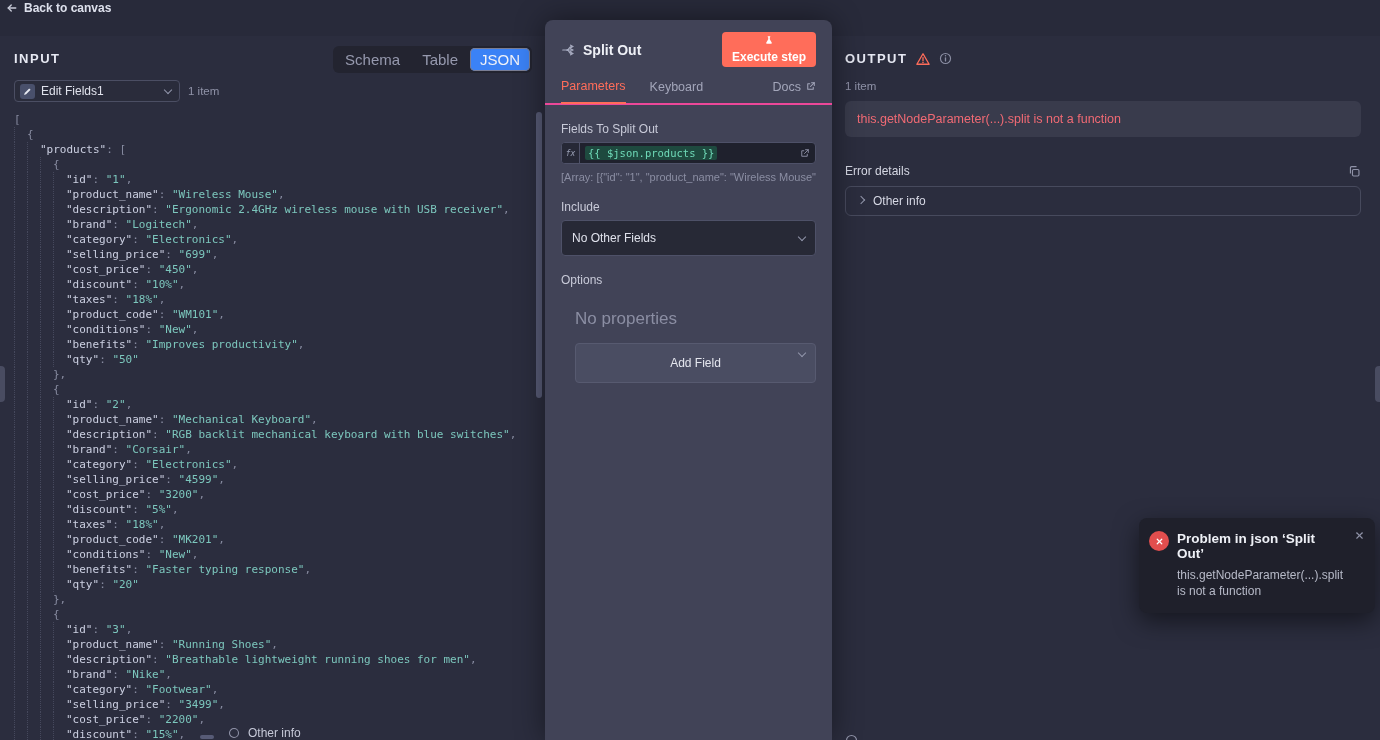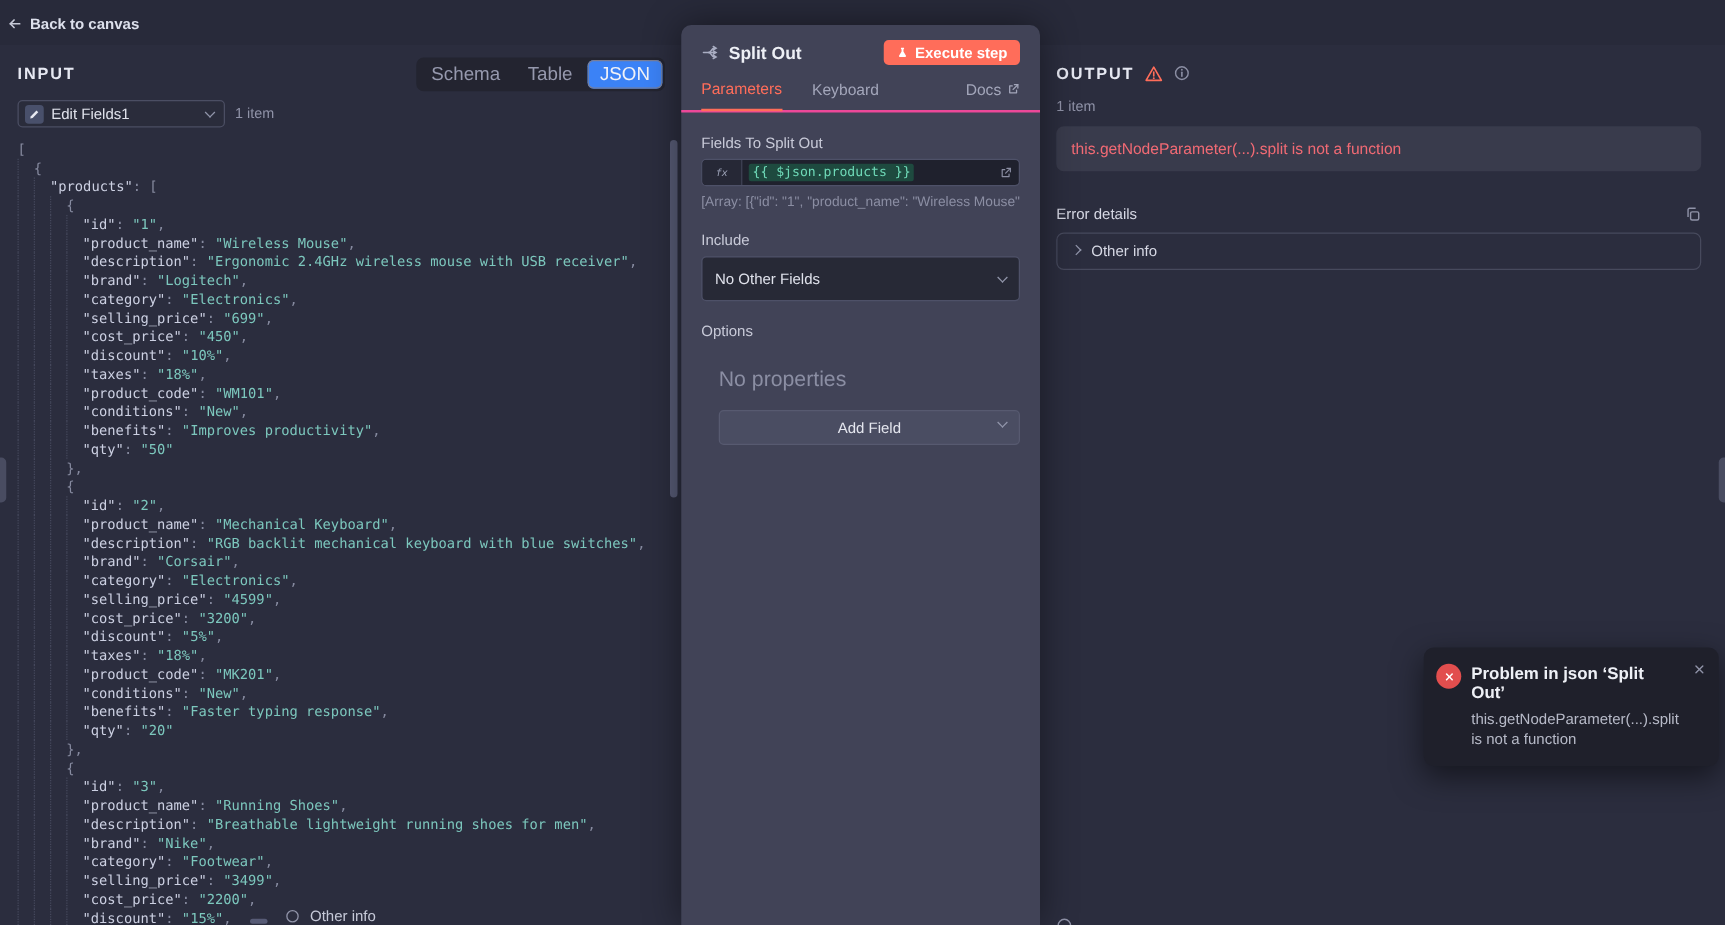--- a/index.html
+++ b/index.html
@@ -1,21 +1,21 @@
 <!DOCTYPE html>
 <html><head>
 <meta charset="utf-8">
 <style>
   * { margin:0; padding:0; box-sizing:border-box; }
   html,body { width:1380px; height:740px; overflow:hidden; background:#2b2d3e;
     font-family:"Liberation Sans", sans-serif; color:#d8dae6; }
 
   
   .topbar { position:absolute; left:0; top:0; right:0; height:36px; background:#282a3a; }
-  .back-link { position:absolute; left:6px; top:12px; display:flex; align-items:center; gap:6px;
+  .back-link { position:absolute; left:6px; top:1px; display:flex; align-items:center; gap:6px;
     color:#dde0ec; font-size:12px; font-weight:bold; cursor:pointer; }
   .back-link svg { color:#c7cad8; }
 
   
   .input-panel  { position:absolute; left:0;   top:36px; width:545px; bottom:0; background:#2b2d3e; }
   .output-panel { position:absolute; left:832px; top:36px; right:0;  bottom:0; background:#2b2d3e; }
 
   .panel-title { font-size:13px; font-weight:bold; letter-spacing:1.5px; color:#e6e8f2; }
 
   
@@ -49,47 +49,47 @@
     background:#575b76; border-radius:2px; cursor:pointer; }
 
   
   .modal { position:absolute; left:545px; top:20px; width:287px; bottom:0; background:#414357;
     border-radius:8px 8px 0 0; box-shadow:0 0 30px rgba(0,0,0,.45); }
   .modal-header { display:flex; align-items:center; padding:12px 16px 0 16px; }
   .node-icon { color:#aaaec3; display:flex; }
   .modal-title { font-size:14px; font-weight:bold; color:#eef0f6; margin-left:8px; flex:1; }
   .exec-btn { background:#ff6d5a; color:#fff; font-size:12px; font-weight:bold; border:none;
     border-radius:4px; padding:3px 10px; display:flex; align-items:center; gap:5px; cursor:pointer;
-    font-family:"Liberation Sans", sans-serif; }
+    font-family:"Liberation Sans", sans-serif;flex-direction:column; }
 
   .modal-tabs { display:flex; align-items:center; padding:12px 16px 0 16px; border-bottom:2px solid #ec4899; }
   .mtab { font-size:12.5px; padding-bottom:9px; cursor:pointer; }
   .mtab.active { color:#ff6d5a; border-bottom:2px solid #ff6d5a; margin-bottom:-1px; }
   .mtab.plain { color:#a3a6ba; margin-left:24px; }
   .docs-link { margin-left:auto; display:flex; align-items:center; gap:4px; color:#a3a6ba;
     font-size:12.5px; padding-bottom:9px; cursor:pointer; }
 
   .modal-body { padding:0 16px; }
   .f-label { font-size:12px; color:#c8cad8; margin-top:17px; }
   .expr-input { margin-top:6px; height:22px; background:#1f212d; border:1px solid #4e5168;
     border-radius:4px; display:flex; align-items:center; cursor:text; }
-  .fx-chip { width:32px; align-self:stretch; border-right:1px solid #4e5168; background:#262836;
+  .fx-chip { width:18px; align-self:stretch; border-right:1px solid #4e5168; background:#262836;
     color:#9aa0b5; font-family:"DejaVu Sans Mono", monospace; font-style:italic; font-size:8px;
     display:flex; align-items:center; justify-content:center; cursor:pointer; border-radius:3px 0 0 3px; }
   .expr-text { font-family:"DejaVu Sans Mono", monospace; font-size:10.5px; color:#6fdab8;
     background:#1e4a3f; border-radius:2px; padding:1px 3px; margin-left:5px; }
   .expand-icon { margin-left:auto; margin-right:5px; color:#8b8ea3; display:flex; cursor:pointer; }
   .hint { margin-top:7px; font-size:11px; color:#8b8ea3; white-space:nowrap; overflow:hidden; }
 
   .select { margin-top:6px; height:36px; background:#272936; border:1px solid #4e5168; border-radius:4px;
     display:flex; align-items:center; padding:0 10px; cursor:pointer; }
   .select-label { font-size:12px; color:#e0e2ec; flex:1; }
 
   .no-props { margin:22px 0 0 14px; font-size:17px; color:#8b8ea3; }
-  .add-field { margin:14px 0 4px 14px; height:28px; background:#4a4d62; border:1px solid #575a70;
+  .add-field { margin:14px 0 4px 14px; height:40px; background:#4a4d62; border:1px solid #575a70;
     border-radius:4px; display:flex; align-items:center; justify-content:center; position:relative; cursor:pointer; }
   .add-field span.lbl { font-size:12px; color:#e4e6ee; }
   .add-field .chev { position:absolute; right:10px; top:8px; }
 
   .chev { width:6px; height:6px; border-right:1.6px solid #9296ab; border-bottom:1.6px solid #9296ab;
     display:inline-block; transform:rotate(45deg); margin-top:-2px; }
   .chev-r { transform:rotate(-45deg); }
 
   
   .op-inner { padding:15px 19px 0 13px; }

